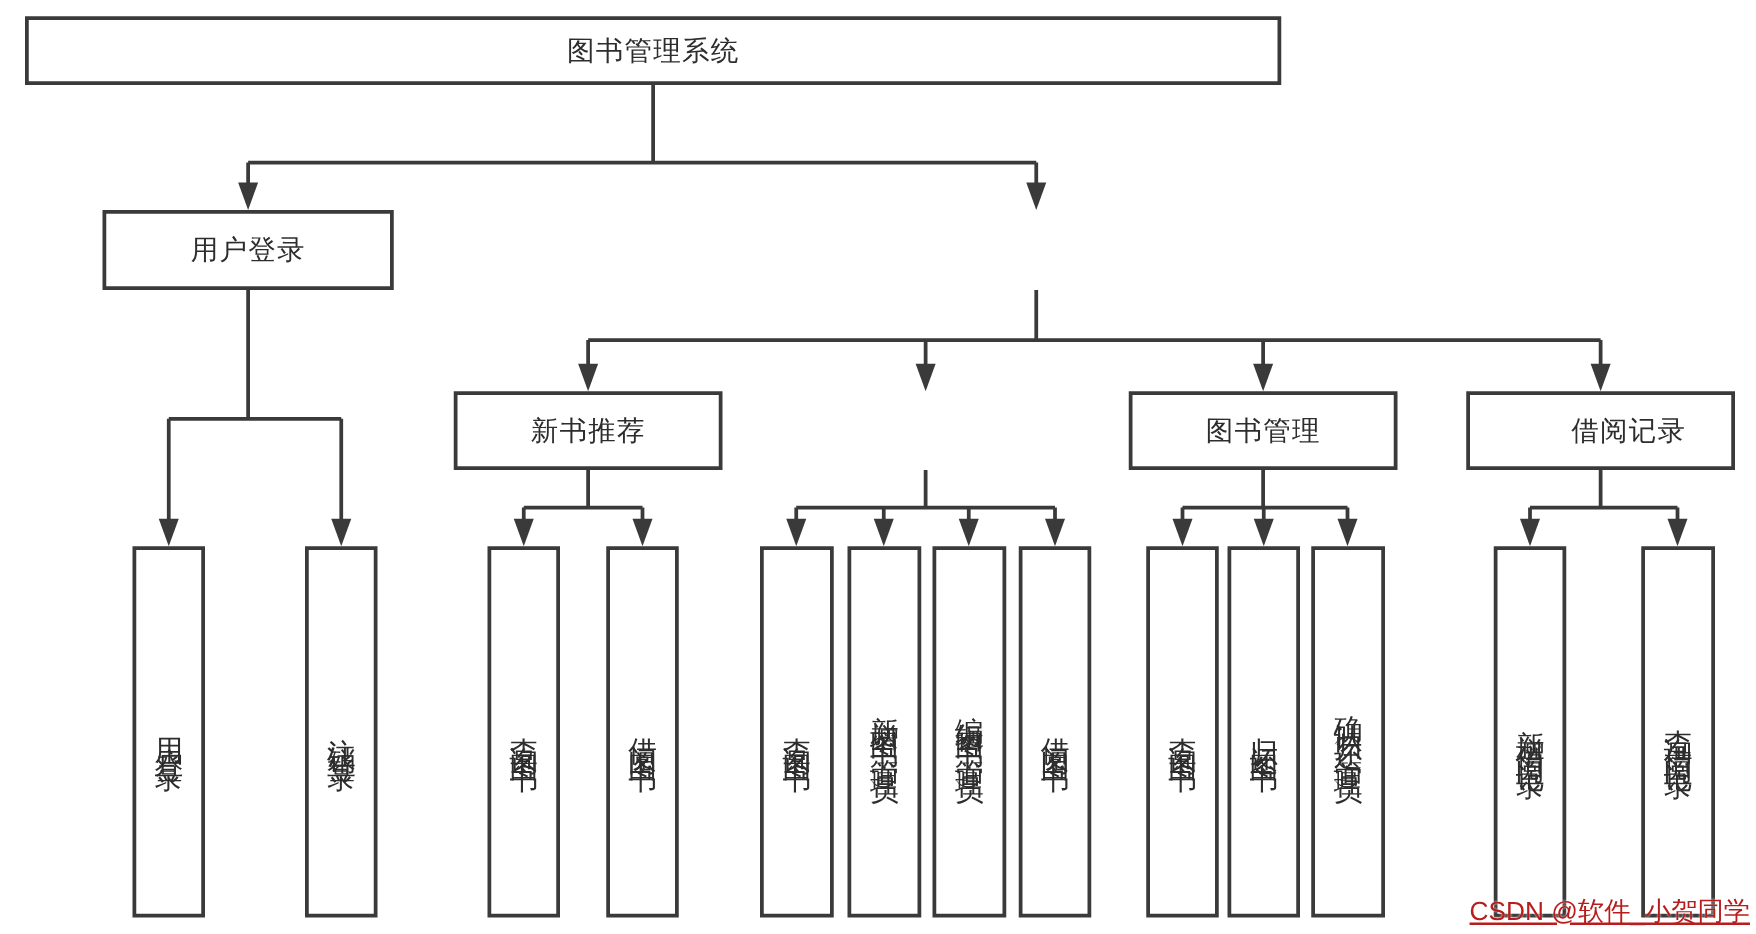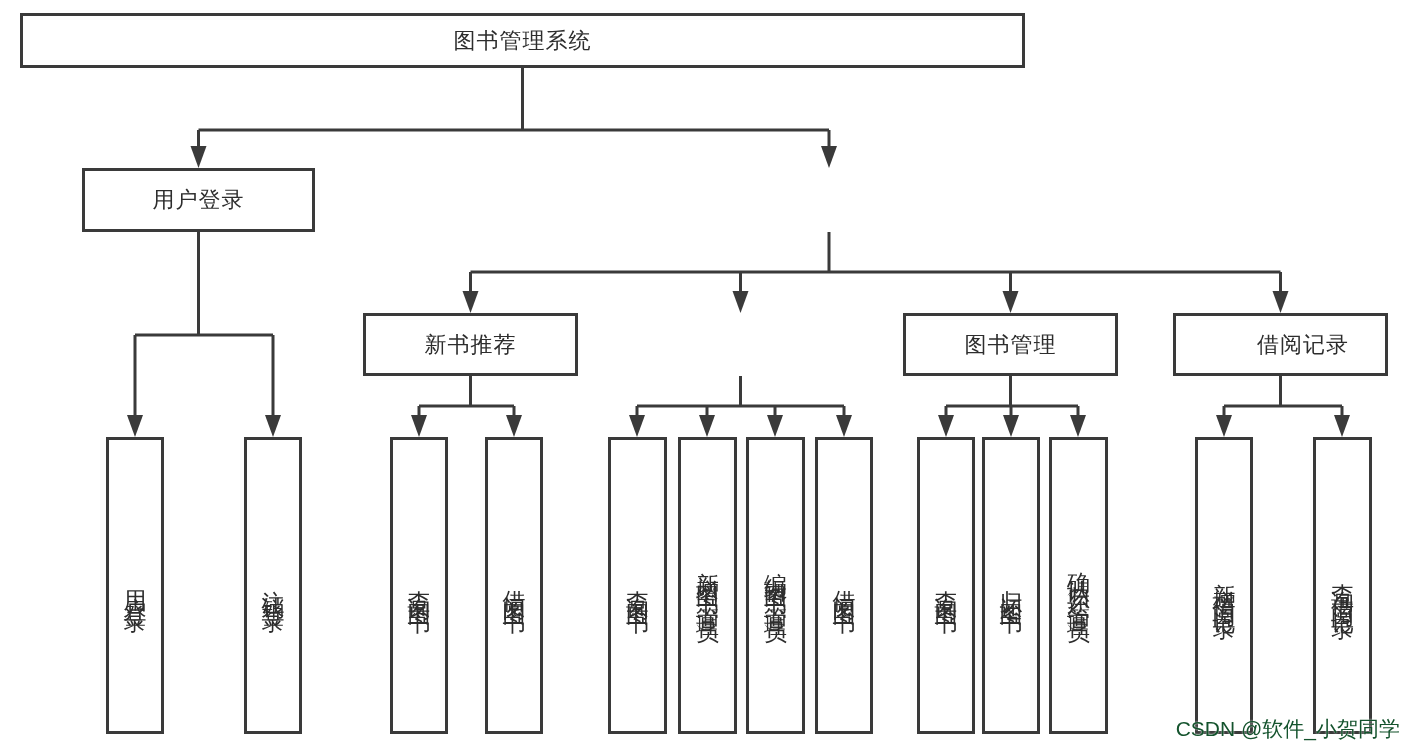--- a/index.html
+++ b/index.html
@@ -35,24 +35,25 @@
   svg.connectors {
     position: absolute;
     left: 0; top: 0;
     z-index: 1;
   }
   .watermark {
     position: absolute;
     right: 5px;
     bottom: 4px;
     font-size: 21px;
-    color: #14532d;
+    color: #b91c1c;
     text-shadow: 0 0 2px #ffffff;
     z-index: 3;
     white-space: nowrap;
+    text-decoration: underline;
   }
 </style>
 </head>
 <body>
 
 <div class="canvas">
 
   <svg class="connectors" width="1405" height="747" viewBox="0 0 1405 747">
     <g stroke="#3a3a3a" stroke-width="3" fill="none">
 

